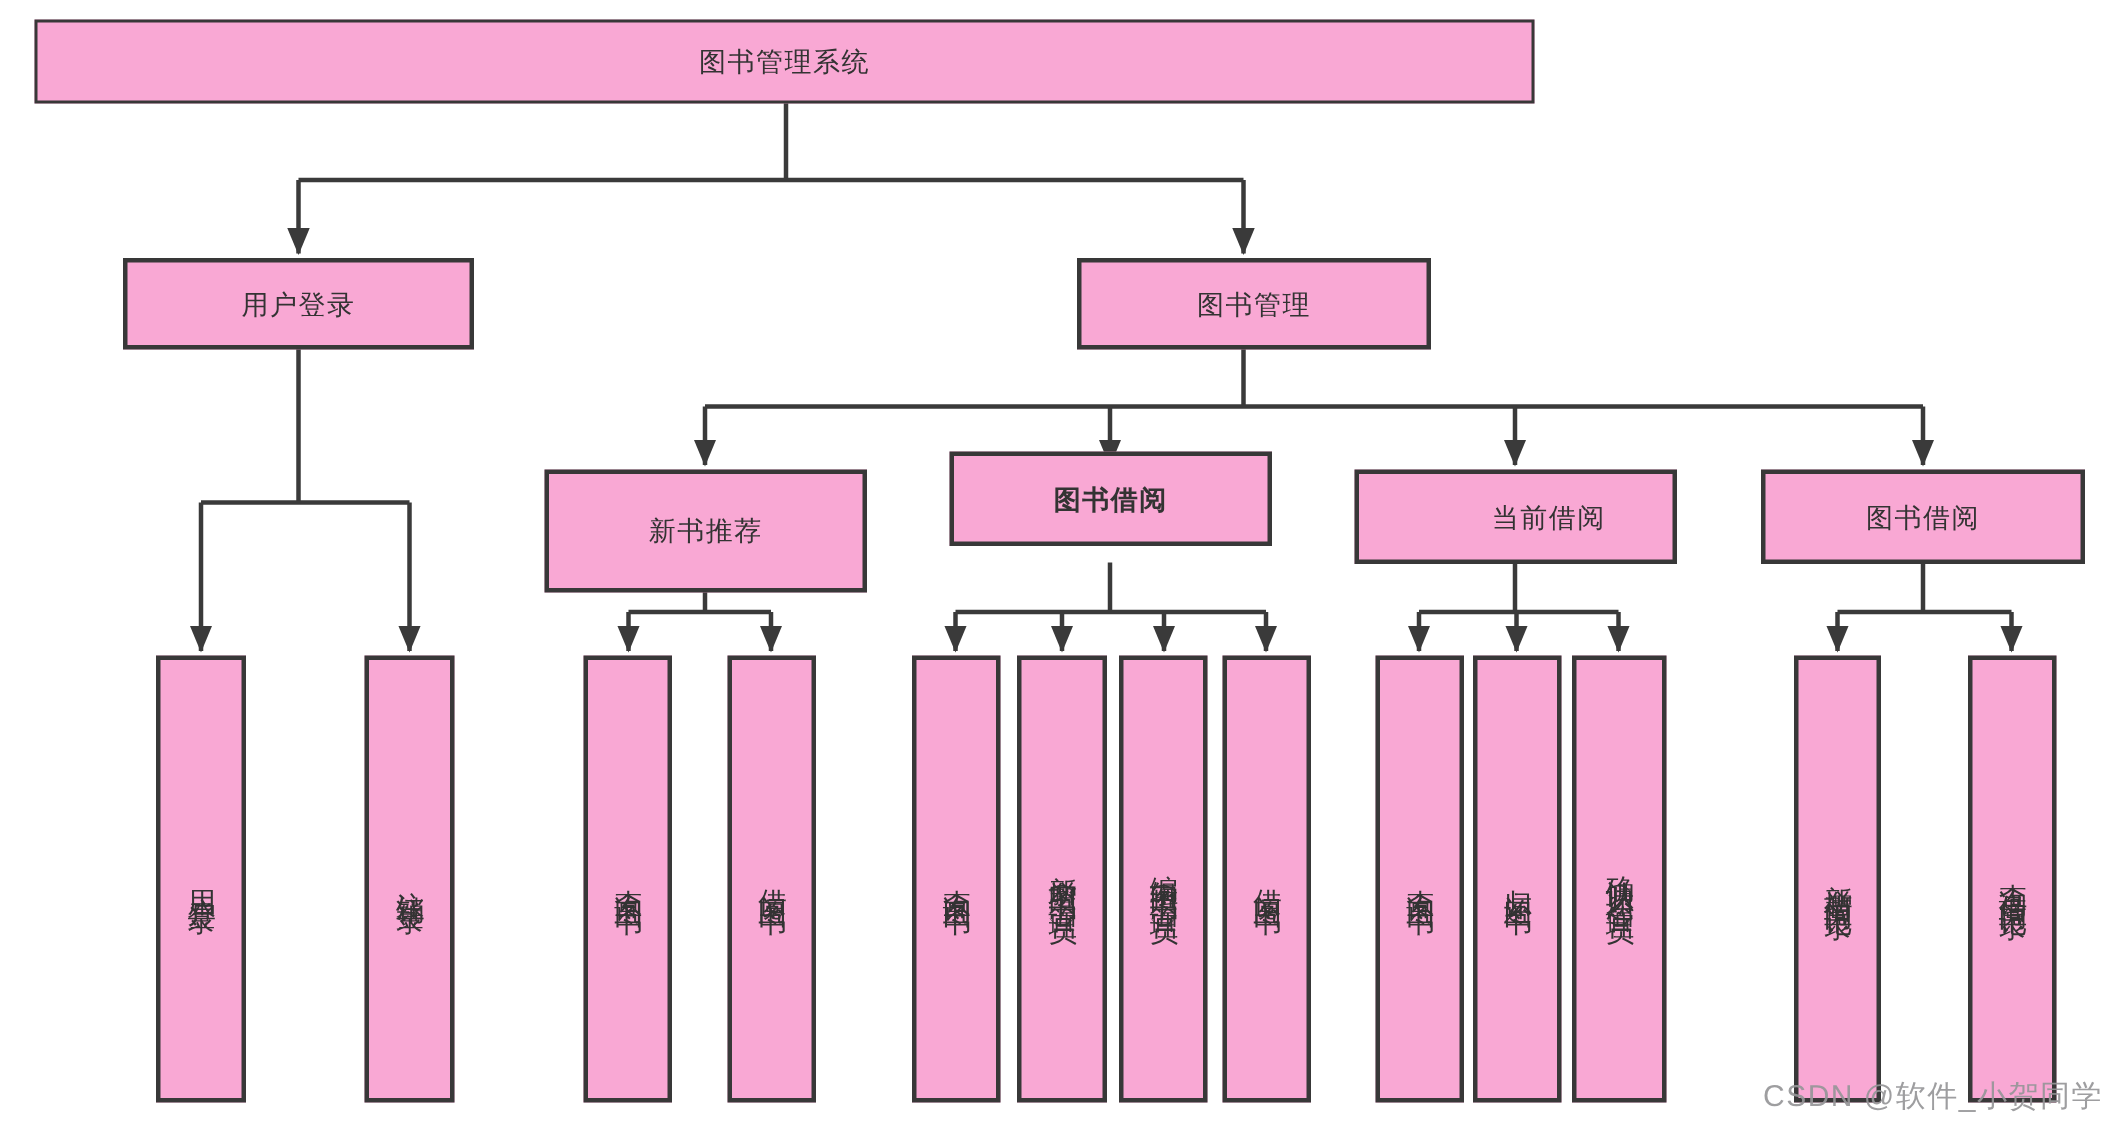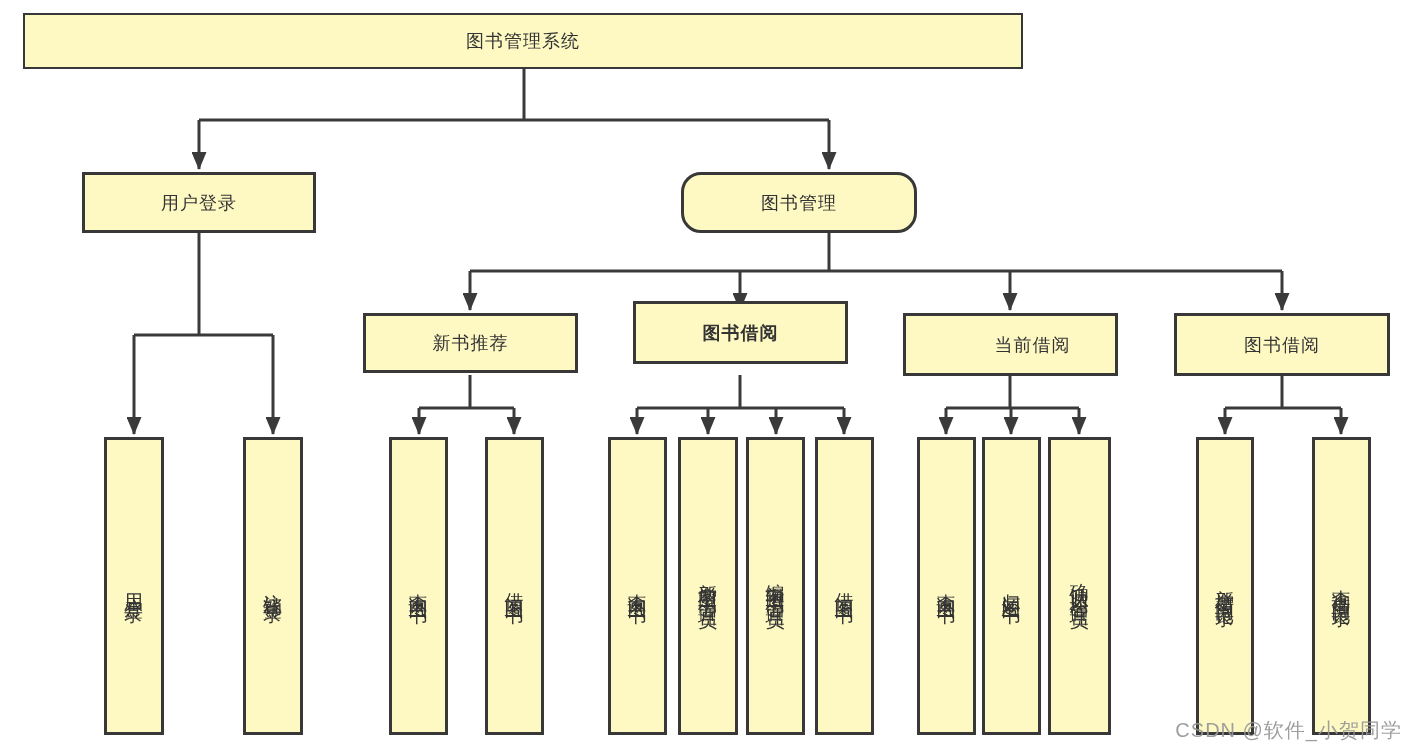--- a/index.html
+++ b/index.html
@@ -17,21 +17,21 @@
   }
   .connectors {
     position: absolute;
     left: 0; top: 0;
     width: 1405px; height: 747px;
     z-index: 1;
   }
   .node {
     position: absolute;
     box-sizing: border-box;
-    background: #fef9c3;
+    background: #f9a8d4;
     border: 3px solid #383838;
     color: #333333;
     display: flex;
     align-items: center;
     justify-content: center;
     z-index: 2;
     font-size: 18px;
     letter-spacing: 1px;
   }
   .node.root { border-width: 2px; font-size: 18px; }
@@ -39,22 +39,22 @@
   .vtext {
     writing-mode: vertical-rl;
     text-orientation: mixed;
     letter-spacing: 4px;
     line-height: 1;
     white-space: nowrap;
   }
   
   .root            { left: 23px;  top: 13px;  width: 1000px; height: 56px; }
   .n-login         { left: 82px;  top: 172px; width: 234px;  height: 61px; }
-  .n-mgmt          { left: 681px; top: 172px; width: 236px;  height: 61px; border-radius: 20px; }
-  .n-g1            { left: 363px; top: 313px; width: 215px;  height: 60px; }
+  .n-mgmt          { left: 718px; top: 172px; width: 236px;  height: 61px; }
+  .n-g1            { left: 363px; top: 313px; width: 215px;  height: 82px; }
   .n-g2            { left: 633px; top: 301px; width: 215px;  height: 63px; font-weight: bold; }
   .n-g3            { left: 903px; top: 313px; width: 215px;  height: 63px; padding-left: 44px; }
   .n-g4            { left: 1174px;top: 313px; width: 216px;  height: 63px; }
   .leaf            { top: 437px; height: 298px; }
   .l-login-1       { left: 104px;  width: 60px; }
   .l-login-2       { left: 243px;  width: 60px; }
   .l-g1-1          { left: 389px;  width: 59px; }
   .l-g1-2          { left: 485px;  width: 59px; }
   .l-g2-1          { left: 608px;  width: 59px; }
   .l-g2-2          { left: 678px;  width: 60px; }

